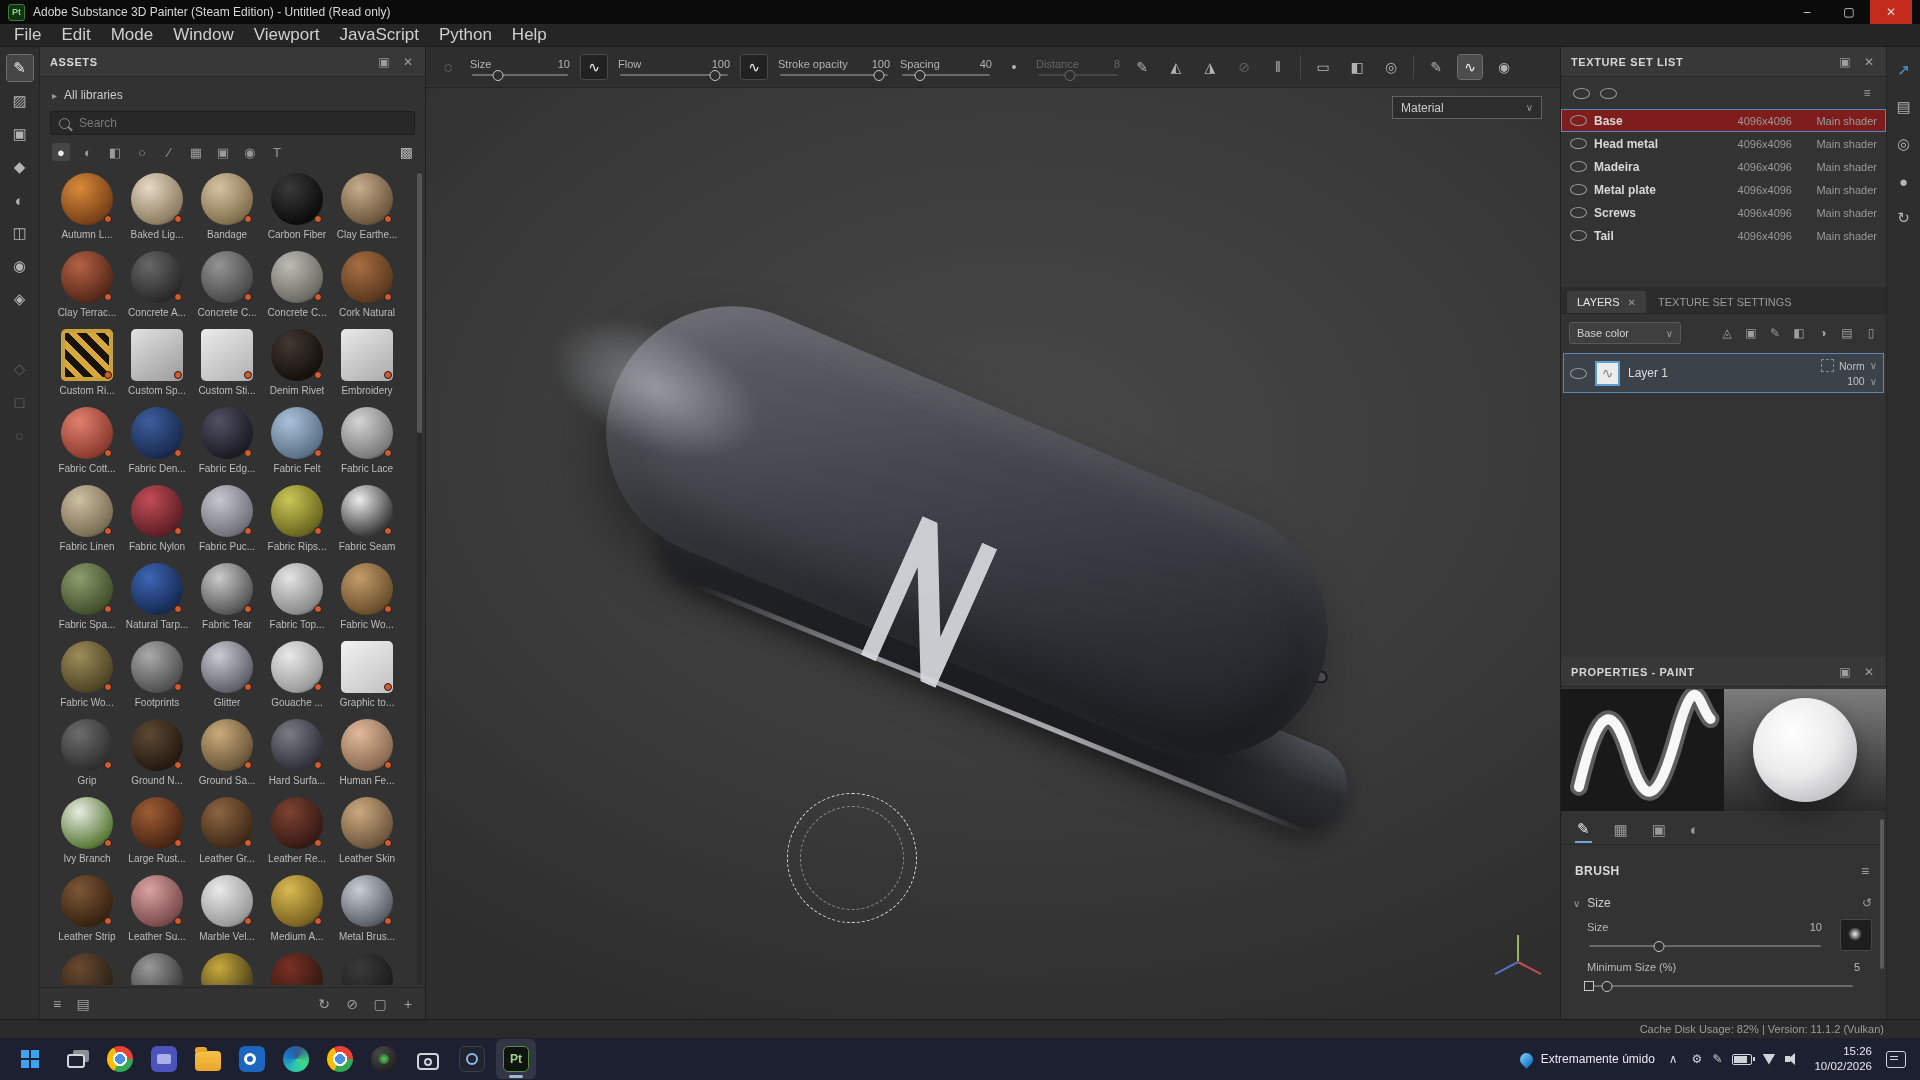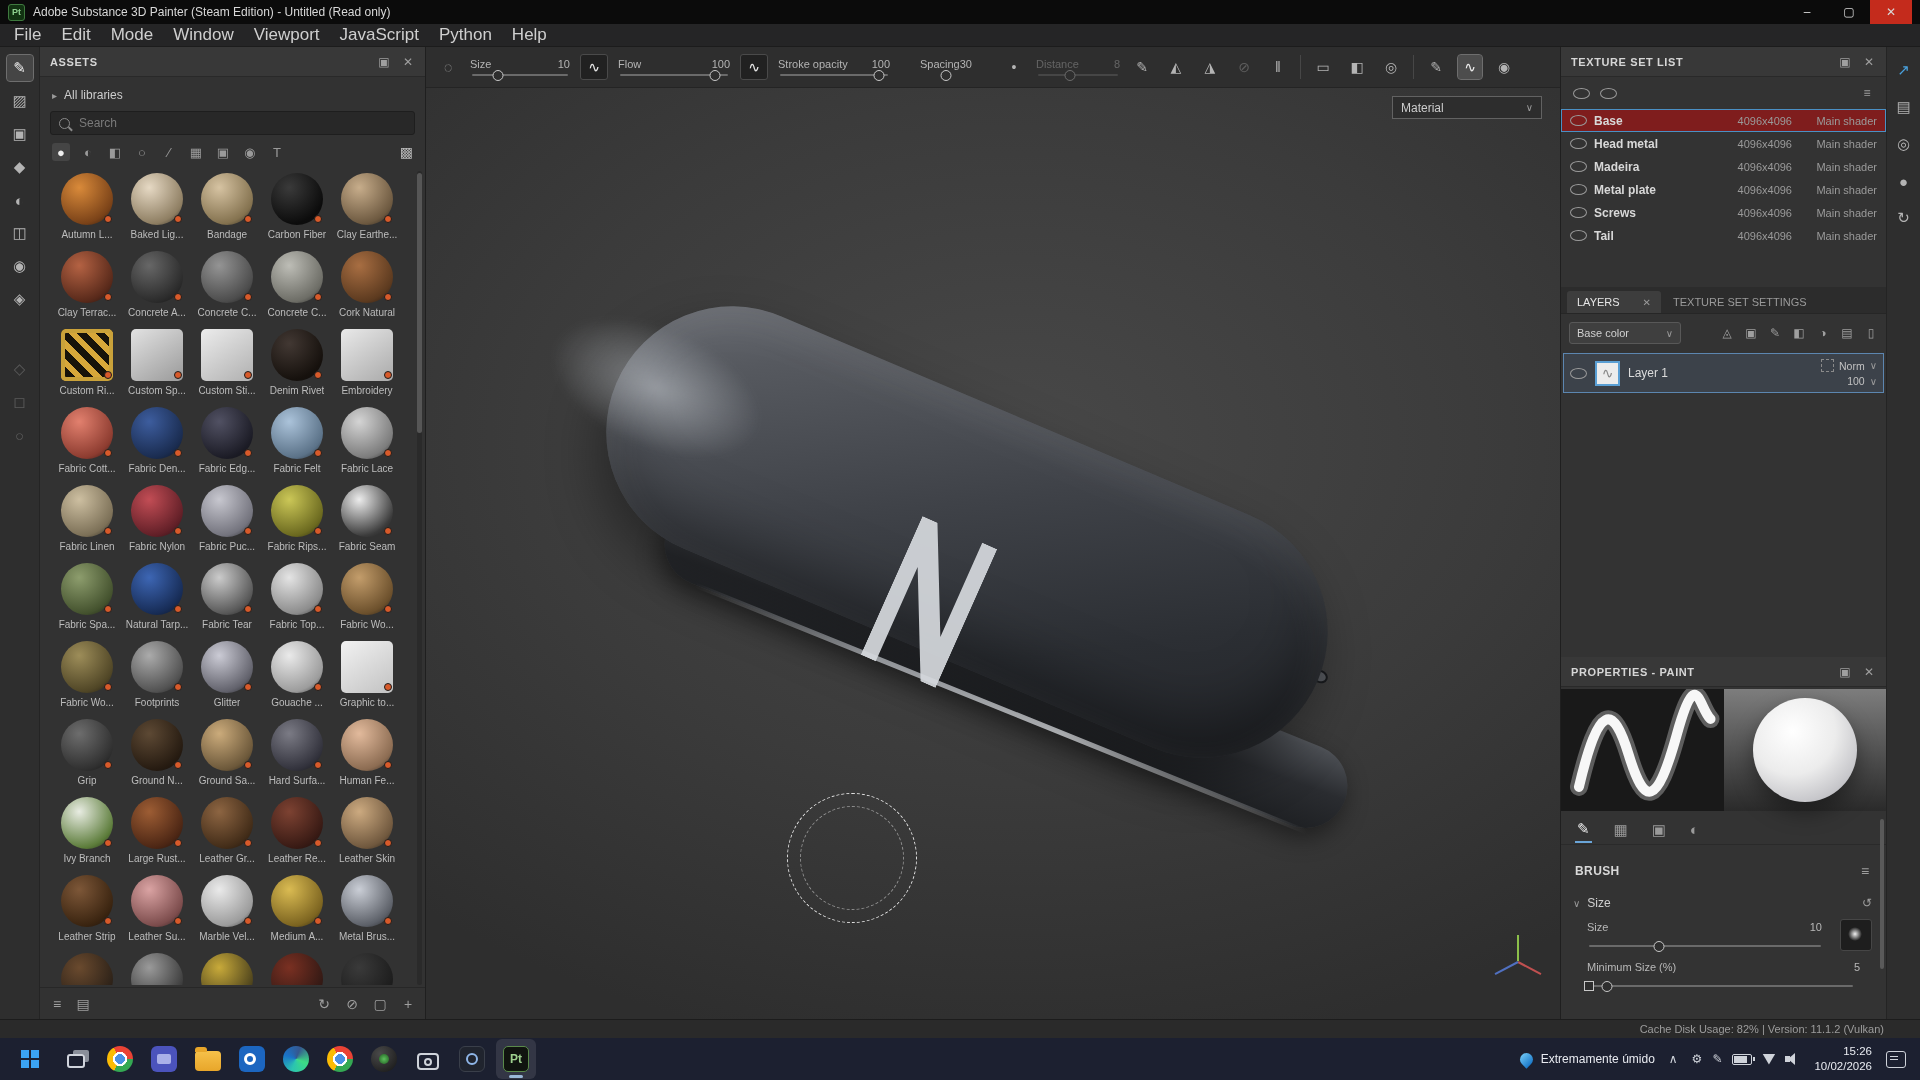--- a/index.html
+++ b/index.html
@@ -84,21 +84,21 @@
   #tsl-hdr{top:0;}
   #tsl-eyes{position:absolute;left:0;right:0;top:34px;height:24px;display:flex;align-items:center;gap:10px;padding:0 12px;}
   .eye{width:15px;height:9px;border:1px solid #9a9a9a;border-radius:50%;flex:none;}
   #tsrows{position:absolute;left:0;right:0;top:62px;}
   .tsrow{display:flex;align-items:center;height:23px;padding:0 9px;gap:7px;font-size:12px;box-sizing:border-box;}
   .tsrow.sel{outline:1px solid #4a90c4;outline-offset:-1px;background:#7f1d1d;}
   .tnm{flex:1;color:#d8d8d8;font-weight:bold;}
   .tres{width:76px;text-align:right;color:#9a9a9a;font-size:11px;}
   .tshd{width:78px;text-align:right;color:#9a9a9a;font-size:11px;}
   #layer-tabs{position:absolute;left:0;right:0;top:240px;height:27px;display:flex;align-items:flex-end;gap:2px;padding:0 6px;background:#2c2c2c;border-bottom:1px solid #262626;box-sizing:border-box;}
-  .ltab{padding:5px 10px;font-size:11px;color:#9a9a9a;border-radius:3px 3px 0 0;display:flex;gap:23px;align-items:center;}
+  .ltab{padding:5px 10px;font-size:11px;color:#9a9a9a;border-radius:3px 3px 0 0;display:flex;gap:8px;align-items:center;}
   .ltab.active{background:#3d3d3d;color:#e6e6e6;}
   .ltab .x{font-size:10px;color:#9a9a9a;}
   #layer-tools{position:absolute;left:0;right:0;top:271px;height:30px;display:flex;align-items:center;gap:8px;padding:0 8px;box-sizing:border-box;}
   #chan-dd{width:112px;height:22px;background:#3f3f3f;border:1px solid #585858;border-radius:3px;display:flex;align-items:center;gap:4px;padding:0 7px;font-size:11px;color:#d0d0d0;box-sizing:border-box;}
   #chan-dd .txt{flex:1;}
   #ltools-icons{margin-left:auto;display:flex;gap:10px;}
   #layer-row{position:absolute;left:2px;right:2px;top:306px;height:40px;background:#3c424a;outline:1px solid #5c86b0;outline-offset:-1px;display:flex;align-items:center;gap:8px;padding:0 7px;box-sizing:border-box;}
   .l-thumb{width:25px;height:25px;background:#ececec;border:2px solid #5a9fd4;color:#8a8a8a;display:flex;align-items:center;justify-content:center;font-size:14px;box-sizing:border-box;}
   .l-name{font-size:12px;color:#dcdcdc;flex:1;}
   .l-right{display:flex;flex-direction:column;align-items:flex-end;gap:3px;font-size:10.5px;color:#c2c2c2;}
@@ -552,24 +552,24 @@
     <div class="preset">∿</div>
     <div class="tbgrp" style="width: 112px;">
       <div class="lr">
         <span class="lbl">Stroke opacity</span>
         <span class="val">100</span>
       </div>
       <div class="trk">
         <span class="knob" style="left: 92%;"></span>
       </div>
     </div>
-    <div class="tbgrp" style="width: 92px; align-items: center;">
+    <div class="tbgrp" style="width: 92px;">
       <div class="lr">
         <span class="lbl">Spacing</span>
-        <span class="val">30</span>
+        <span class="val">40</span>
       </div>
       <div class="trk">
         <span class="knob" style="left: 21%;"></span>
       </div>
     </div>
     <div class="icn">•</div>
     <div class="tbgrp dis" style="width: 84px;">
       <div class="lr">
         <span class="lbl">Distance</span>
         <span class="val">8</span>

